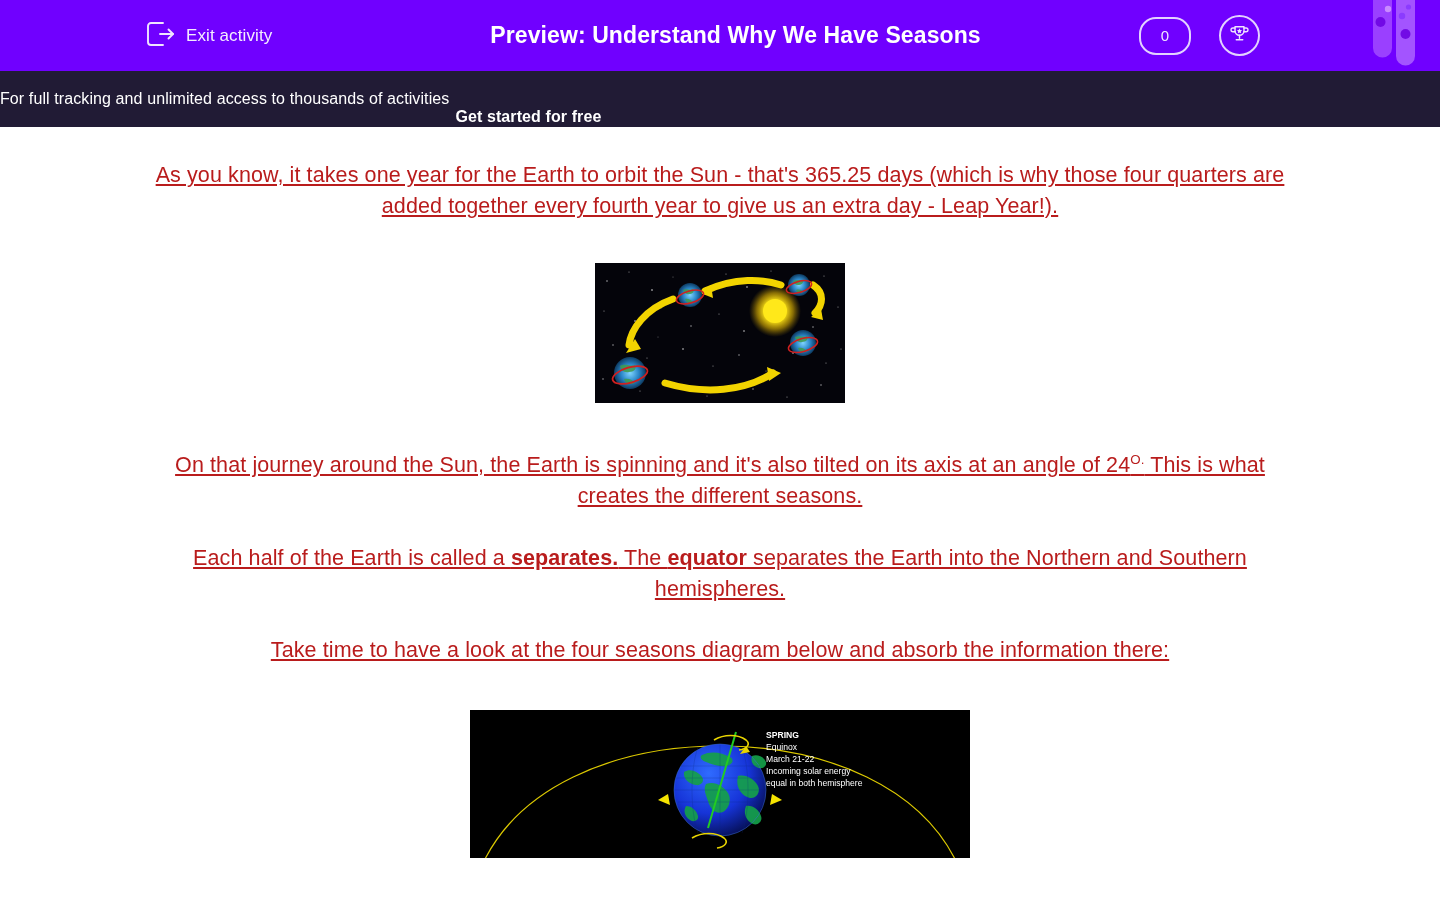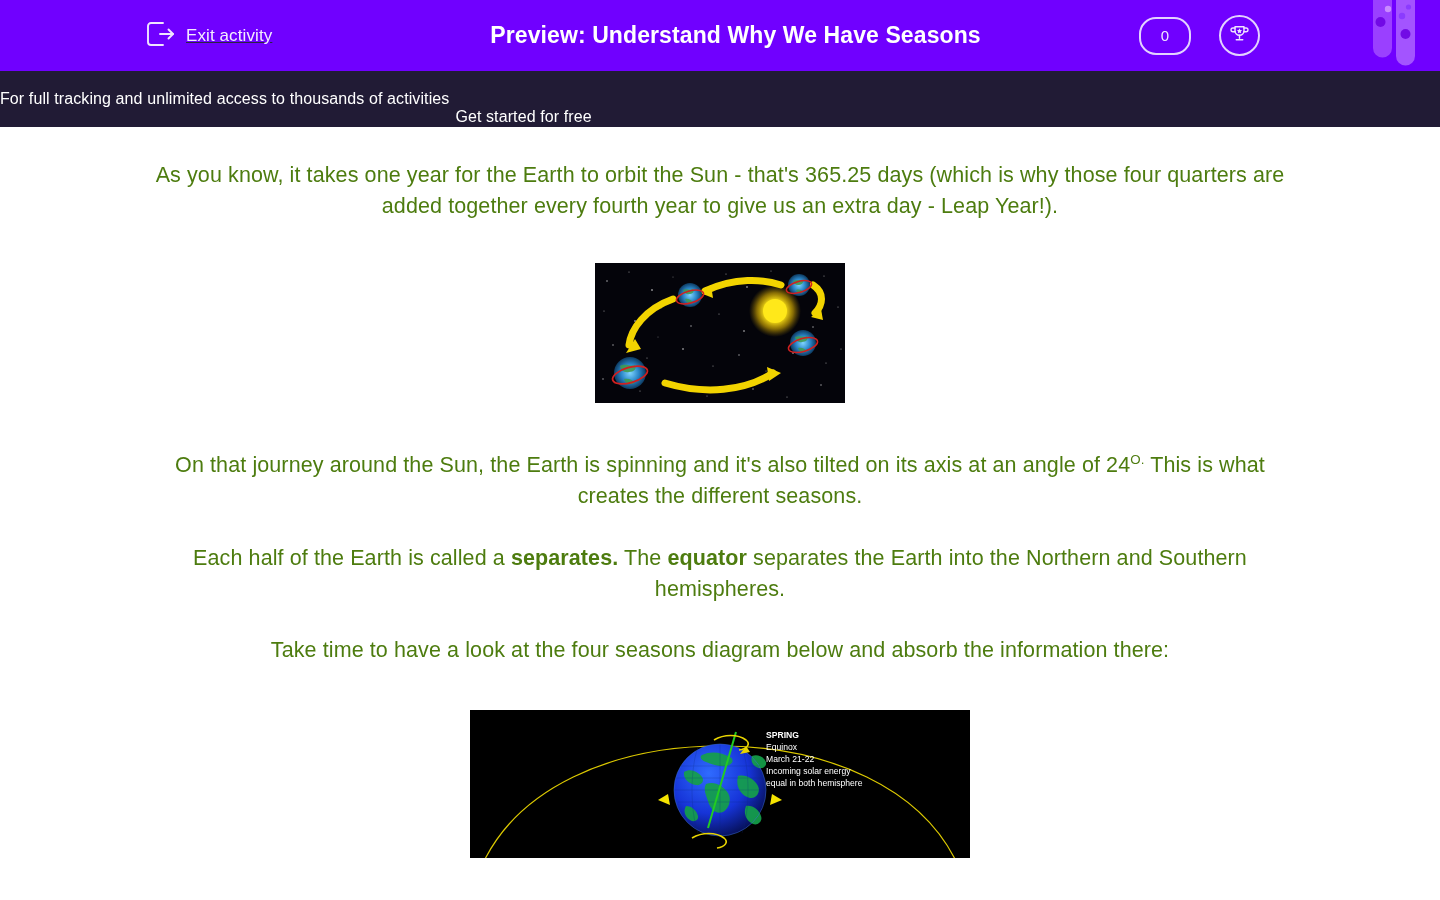--- a/index.html
+++ b/index.html
@@ -26,21 +26,20 @@
   }
   .exit-activity {
     position: absolute;
     left: 146px;
     top: 0;
     height: 71px;
     display: flex;
     align-items: center;
     gap: 11px;
     cursor: pointer;
-    text-decoration: underline;
   }
   .exit-icon { display: block; }
   .exit-label {
     color: #f4ecff;
     font-size: 17px;
     font-weight: 400;
     letter-spacing: .1px;
     white-space: nowrap;
   }
   .header-title {
@@ -97,40 +96,41 @@
     height: 56px;
     background: #211b35;
     display: flex;
     align-items: center;
     justify-content: flex-start;
     color: #ffffff;
     font-size: 16px;
     letter-spacing: .1px;
   }
   .promo-banner .cta {
-    font-weight: 400;
+    font-weight: 700;
     margin-left: 6px;
     cursor: pointer;
     margin-top: 36px;
   }
 
   
   .content {
     padding-top: 33px;
     display: flex;
     flex-direction: column;
     align-items: center;
   }
   .para {
     width: 1140px;
     text-align: center;
     font-size: 21.5px;
     line-height: 31px;
-    color: #4d7c0f;
+    color: #b91c1c;
     letter-spacing: .1px;
+    text-decoration: underline;
   }
   .para b { font-weight: 700; }
   .para sup { font-size: .62em; vertical-align: super; }
 
   .gap-a { height: 41px; }
   .gap-b { height: 41px; }
   .gap-c { height: 31px; }
   .gap-d { height: 30px; }
   .gap-e { height: 44px; }
 

